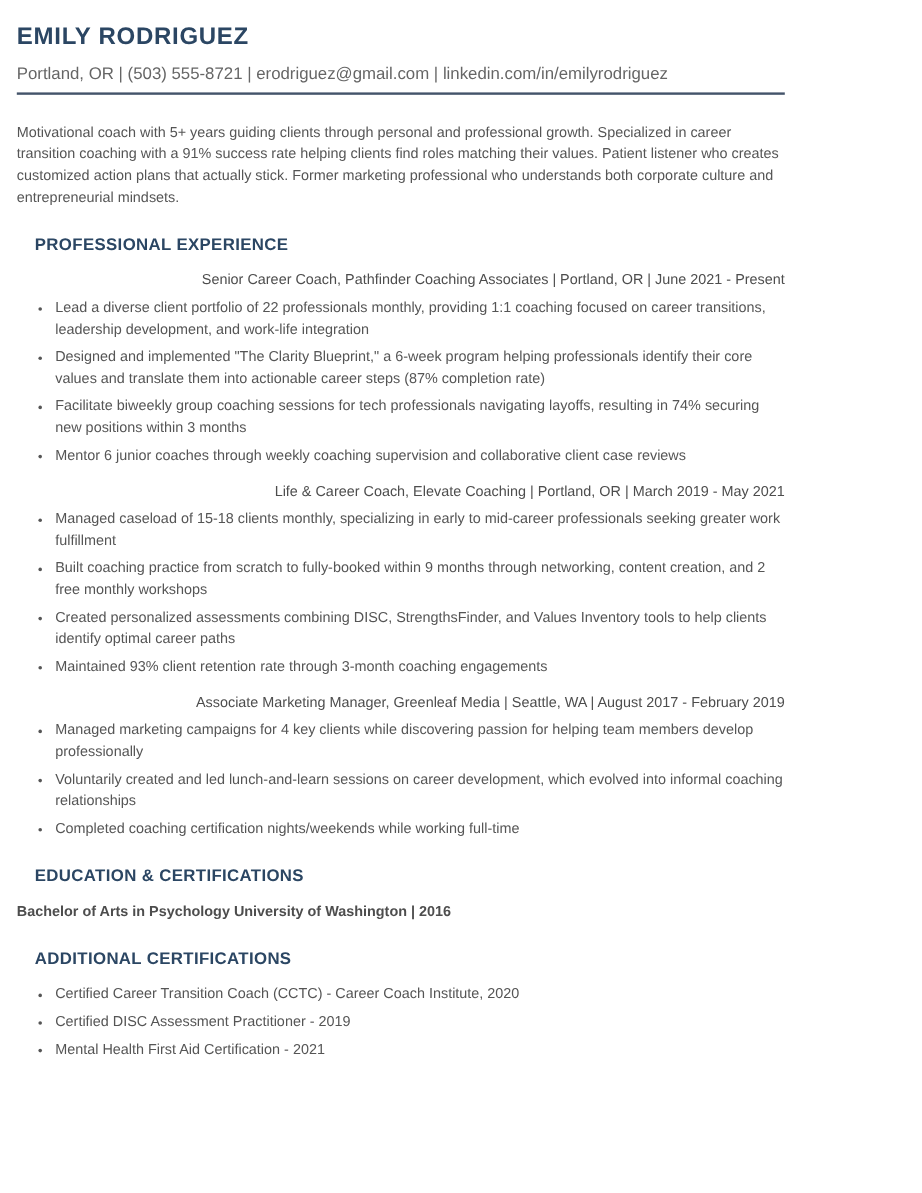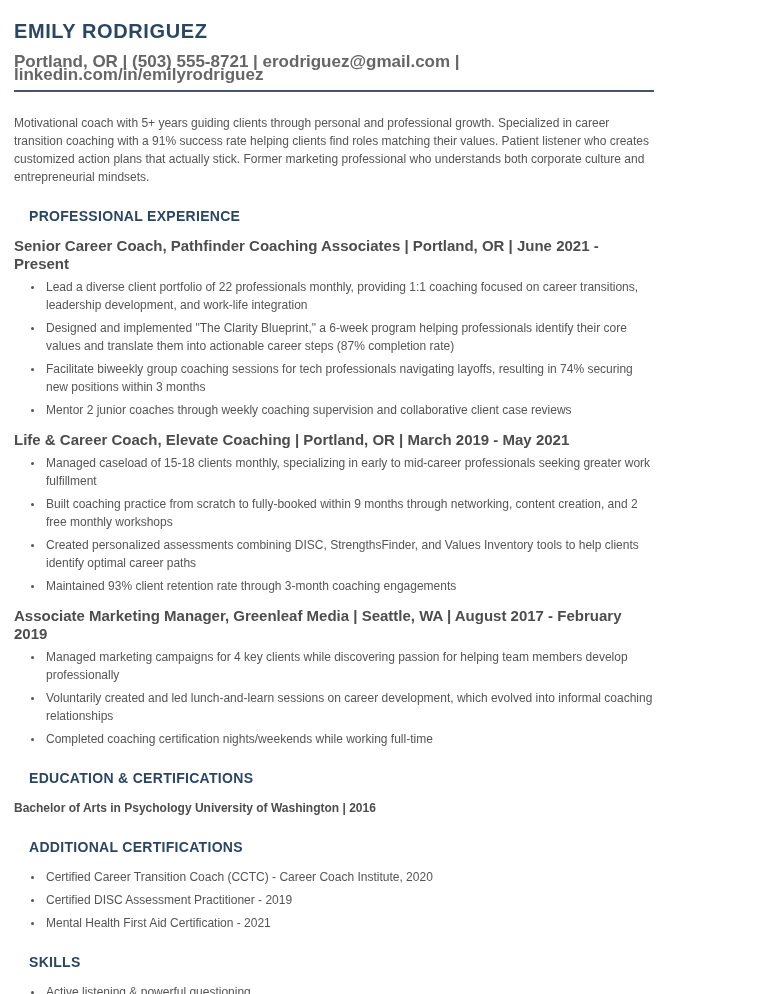--- a/index.html
+++ b/index.html
@@ -16,24 +16,23 @@
   h1.name {
     margin: 2px 0 0 0;
     font-size: 20px;
     line-height: 23px;
     font-weight: bold;
     letter-spacing: 0.6px;
     color: var(--heading, #2b4663);
   }
   p.contact {
     margin: 12px 0 0 0;
-    font-size: 17px;
+    font-size: 14px;
     line-height: 13px;
     color: var(--contact-text, #666666);
-    font-weight: bold;
   }
   hr.divider {
     margin: 9px 0 0 0;
     border: none;
     border-top: 2px solid var(--divider, #44546a);
   }
   p.summary {
     margin: 22px 0 0 0;
     font-size: 12px;
     line-height: 18px;
@@ -43,24 +42,25 @@
     margin: 22px 0 12px 0;
     font-size: 14px;
     line-height: 17px;
     font-weight: bold;
     letter-spacing: 0.3px;
     color: var(--heading, #2b4663);
     padding-left: 15px;
   }
   h3.job-title {
     margin: 12px 0 2px 0;
-    font-size: 15px;
+    font-size: 12px;
     line-height: 18px;
-    font-weight: bold;
+    font-weight: normal;
     color: var(--job-title-text, #4d4d4d);
+    text-align: right;
   }
   ul.bullets {
     margin: 2px 0 0 0;
     padding: 0 0 0 30px;
     list-style: disc;
   }
   ul.bullets li {
     margin: 5px 0;
     padding-left: 2px;
     font-size: 12px;
@@ -94,21 +94,21 @@
 
   <section>
     <h2 class="section-title">PROFESSIONAL EXPERIENCE</h2>
 
     <div class="job">
       <h3 class="job-title">Senior Career Coach, Pathfinder Coaching Associates | Portland, OR | June 2021 - Present</h3>
       <ul class="bullets">
         <li>Lead a diverse client portfolio of 22 professionals monthly, providing 1:1 coaching focused on career transitions, leadership development, and work-life integration</li>
         <li>Designed and implemented "The Clarity Blueprint," a 6-week program helping professionals identify their core values and translate them into actionable career steps (87% completion rate)</li>
         <li>Facilitate biweekly group coaching sessions for tech professionals navigating layoffs, resulting in 74% securing new positions within 3 months</li>
-        <li>Mentor 2 junior coaches through weekly coaching supervision and collaborative client case reviews</li>
+        <li>Mentor 6 junior coaches through weekly coaching supervision and collaborative client case reviews</li>
       </ul>
     </div>
 
     <div class="job">
       <h3 class="job-title">Life &amp; Career Coach, Elevate Coaching | Portland, OR | March 2019 - May 2021</h3>
       <ul class="bullets">
         <li>Managed caseload of 15-18 clients monthly, specializing in early to mid-career professionals seeking greater work fulfillment</li>
         <li>Built coaching practice from scratch to fully-booked within 9 months through networking, content creation, and 2 free monthly workshops</li>
         <li>Created personalized assessments combining DISC, StrengthsFinder, and Values Inventory tools to help clients identify optimal career paths</li>
         <li>Maintained 93% client retention rate through 3-month coaching engagements</li>
@@ -132,21 +132,14 @@
 
   <section>
     <h2 class="section-title">ADDITIONAL CERTIFICATIONS</h2>
     <ul class="bullets">
       <li>Certified Career Transition Coach (CCTC) - Career Coach Institute, 2020</li>
       <li>Certified DISC Assessment Practitioner - 2019</li>
       <li>Mental Health First Aid Certification - 2021</li>
     </ul>
   </section>
 
-  <section>
-    <h2 class="section-title">SKILLS</h2>
-    <ul class="bullets">
-      <li>Active listening &amp; powerful questioning</li>
-      <li>Goal setting &amp; accountability frameworks</li>
-    </ul>
-  </section>
 
 </div>
 
 </body></html>

